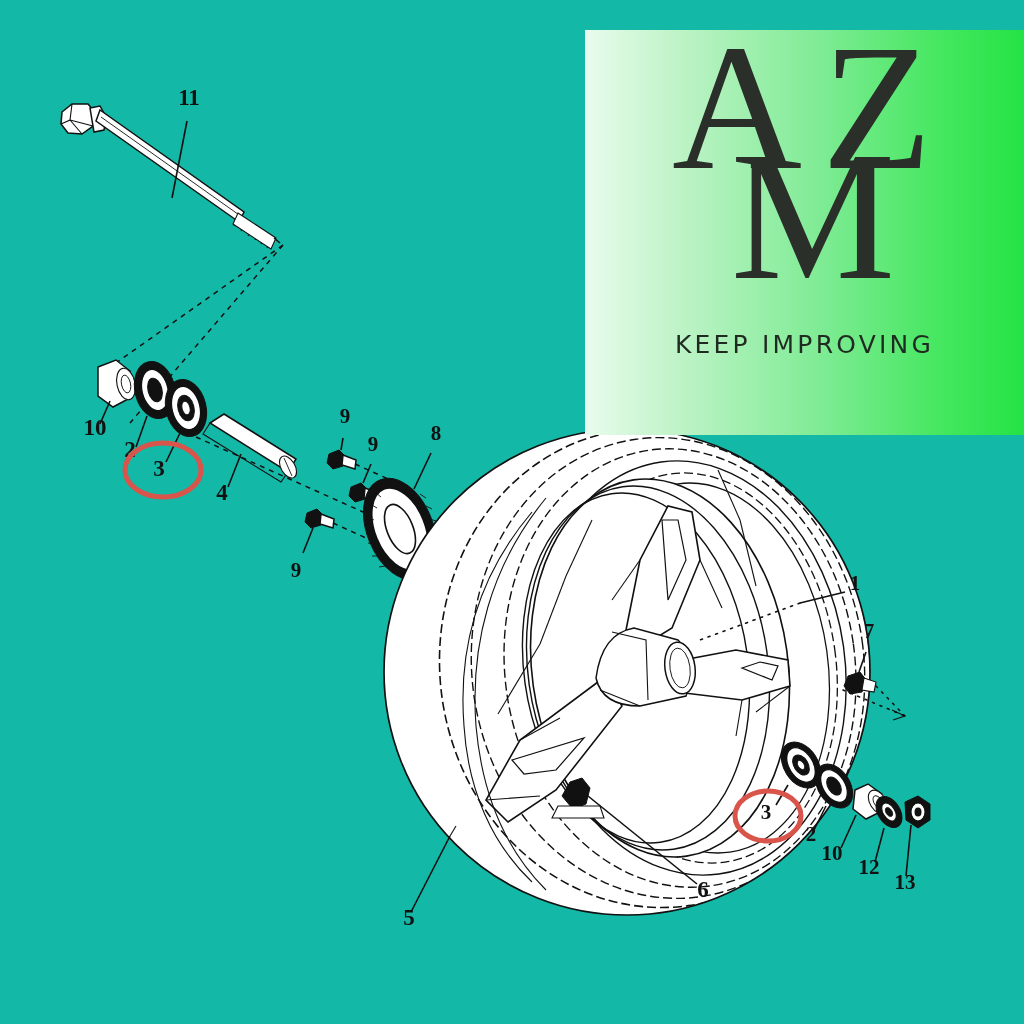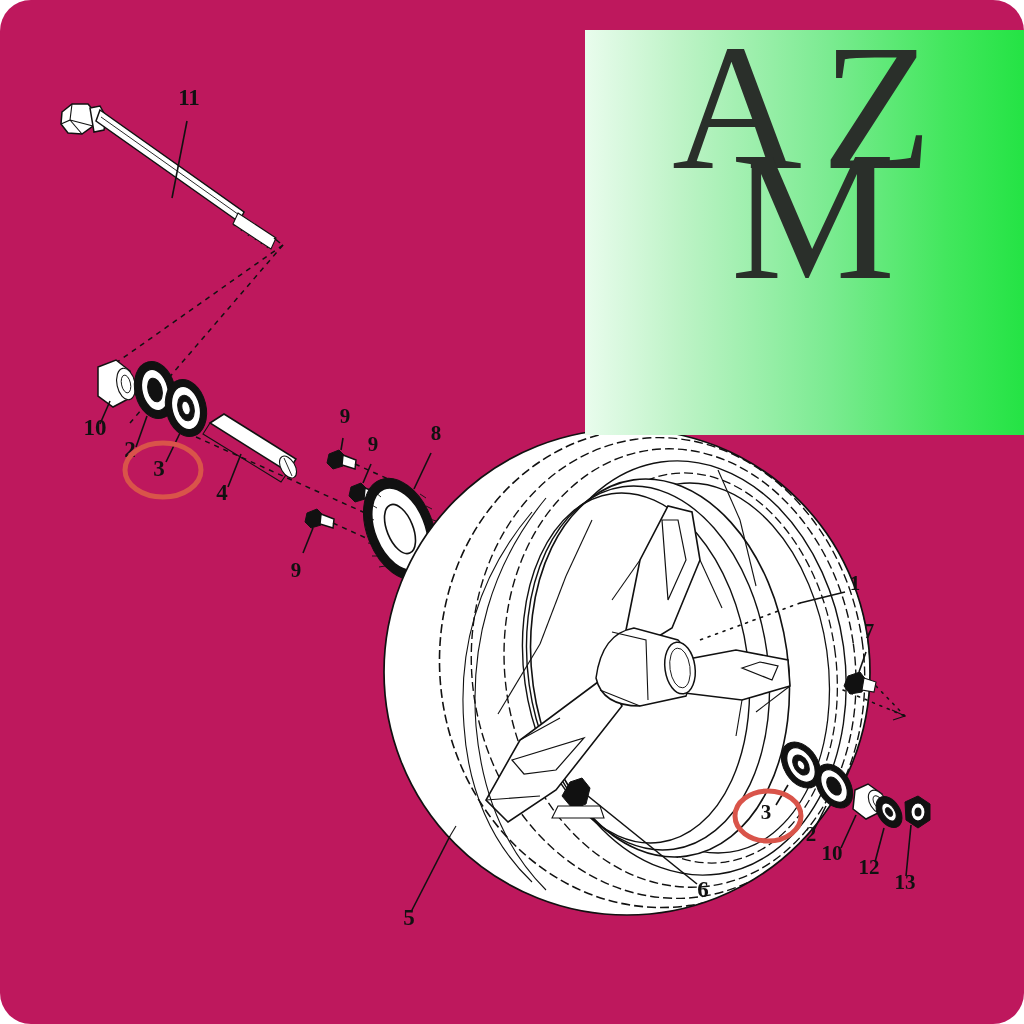--- a/index.html
+++ b/index.html
@@ -11,22 +11,21 @@
     width: 1024px;
     height: 1024px;
     font-family: "Liberation Sans", sans-serif;
     overflow: hidden;
     position: relative;
   }
   #stage {
     position: relative;
     width: 1024px;
     height: 1024px;
-    background: #be185d;
-    border-radius: 31px;
+    background: #14b8a6;
   }
   #diagram-svg {
     position: absolute;
     left: 0; top: 0;
     width: 1024px;
     height: 1024px;
   }
   .callout-text {
     font-family: "Liberation Serif", serif;
     font-weight: 700;
@@ -353,15 +352,16 @@
       <ellipse cx="768" cy="816" rx="33" ry="25" fill="none" stroke="#d9544a" stroke-width="5"></ellipse>
     </g>
   </svg>
 
   <div id="watermark">
     <svg id="wm-monogram" viewBox="0 0 439 290" xmlns="http://www.w3.org/2000/svg">
       <text class="wm-letter" x="152" y="130" font-size="180" text-anchor="middle">A</text>
       <text class="wm-letter" x="292" y="130" font-size="180" text-anchor="middle">Z</text>
       <text class="wm-letter" x="228" y="240" font-size="185" text-anchor="middle">M</text>
     </svg>
+    <div id="wm-tagline">KEEP IMPROVING</div>
   </div>
 
 </div>
 
 </body></html>

